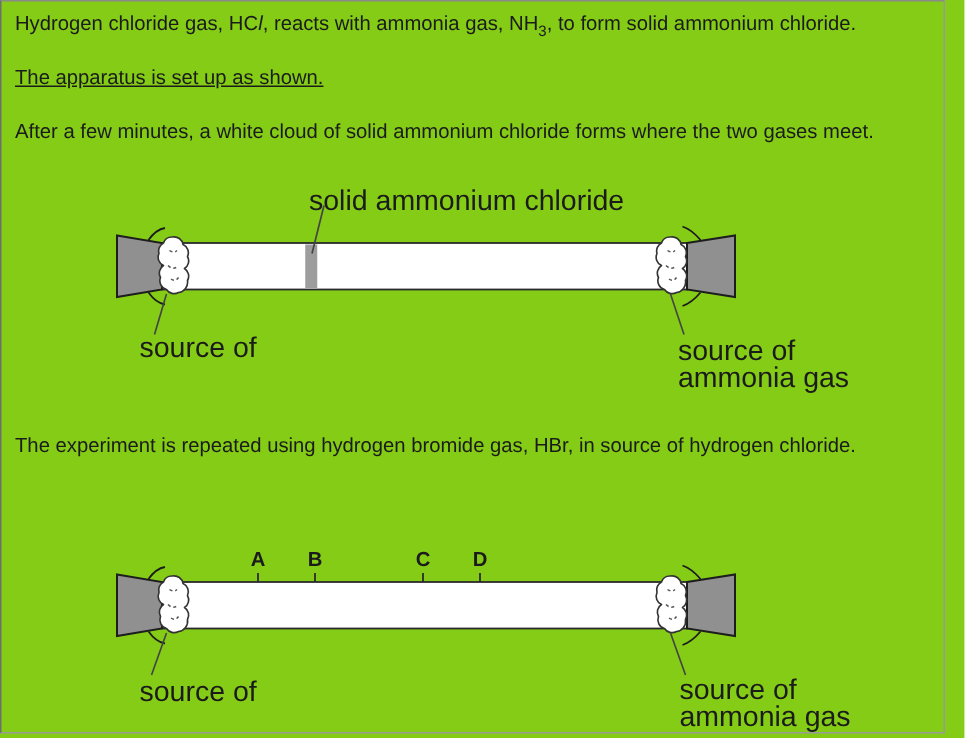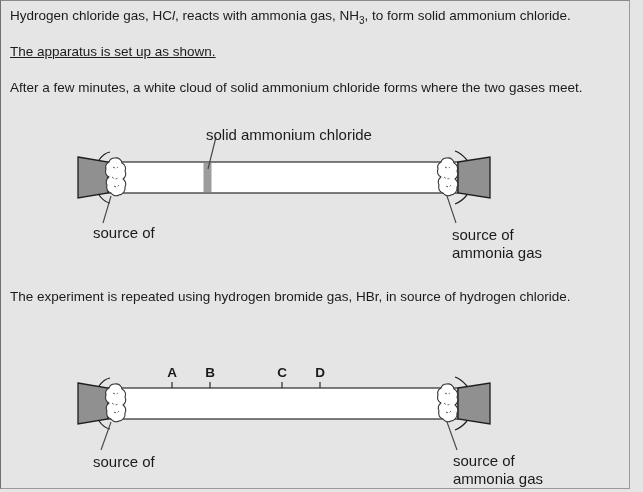--- a/index.html
+++ b/index.html
@@ -1,30 +1,30 @@
 <!DOCTYPE html>
 <html><head>
 <meta charset="utf-8">
 <style>
   html,body { margin:0; padding:0; background:#fff; }
   #page {
-    position:relative; width:643px; height:492px; background:#e5e5e5;
+    position:relative; width:643px; height:492px; background:#84cc16;
     font-family:"Liberation Sans", sans-serif; color:#1b1b1b; overflow:hidden;
   }
   .frame {
     position:absolute; left:0; top:0; width:630px; height:489px;
     border:1px solid #9a9a9a; border-left-color:#6f6f6f; border-top-color:#8a8a8a;
     box-sizing:border-box; pointer-events:none;
   }
   .ptext { position:absolute; font-size:13.5px; line-height:16px; white-space:nowrap; }
   .it { font-style:italic; }
   .sub { vertical-align:sub; font-size:10px; line-height:0; }
   .diagram { position:absolute; left:0; width:643px; }
   .diagram svg { position:absolute; left:0; top:0; }
-  .dlabel { position:absolute; font-size:15px; line-height:18px; white-space:nowrap; }
+  .dlabel { position:absolute; font-size:19px; line-height:18px; white-space:nowrap; }
   .marker-letter {
     position:absolute; font-size:13.5px; font-weight:bold; transform:translateX(-50%);
     white-space:nowrap;
   }
 </style>
 </head>
 <body>
 
 <div id="page">
   <div class="frame"></div>

